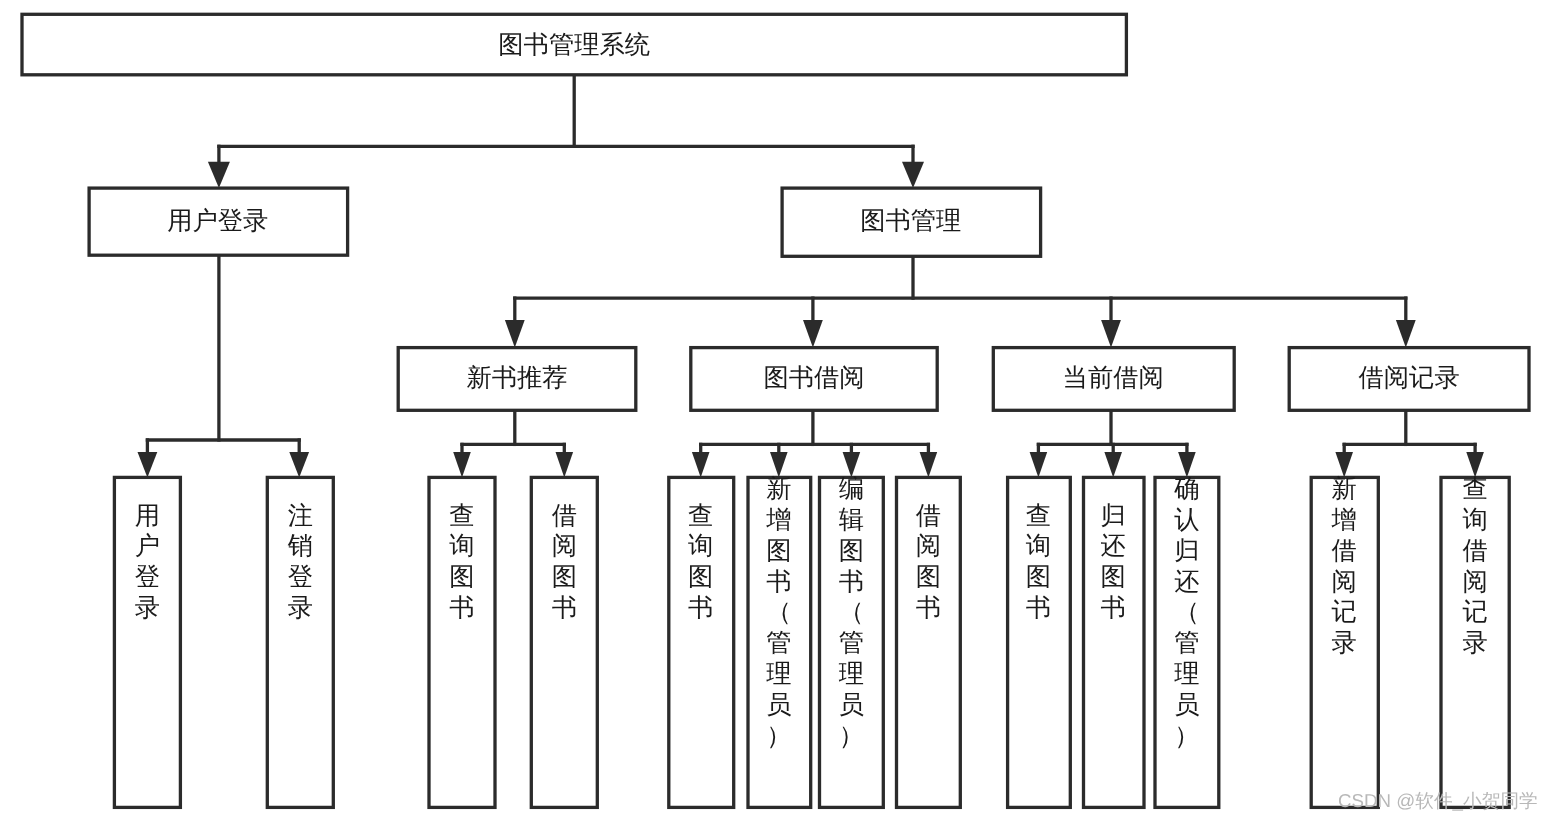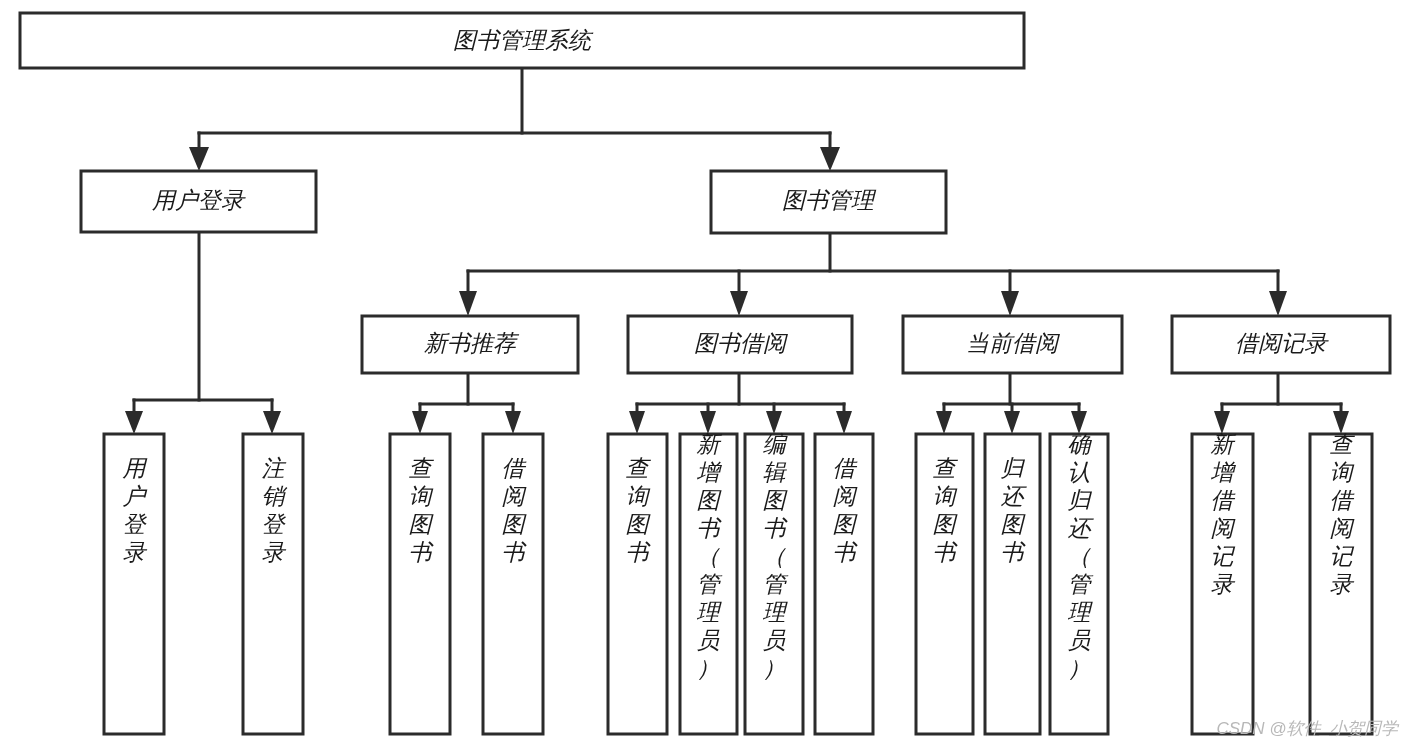--- a/index.html
+++ b/index.html
@@ -13,21 +13,20 @@
     font-family: "Liberation Sans", "DejaVu Sans", sans-serif;
     overflow: hidden;
     position: relative;
   }
   #diagram-root {
     position: absolute;
     left: 0;
     top: 0;
     width: 1405px;
     height: 747px;
-    font-style: italic;
   }
   svg.diagram {
     display: block;
     width: 1405px;
     height: 747px;
   }
   .node-rect {
     fill: #ffffff;
     stroke: #2b2b2b;
     stroke-width: 3;

